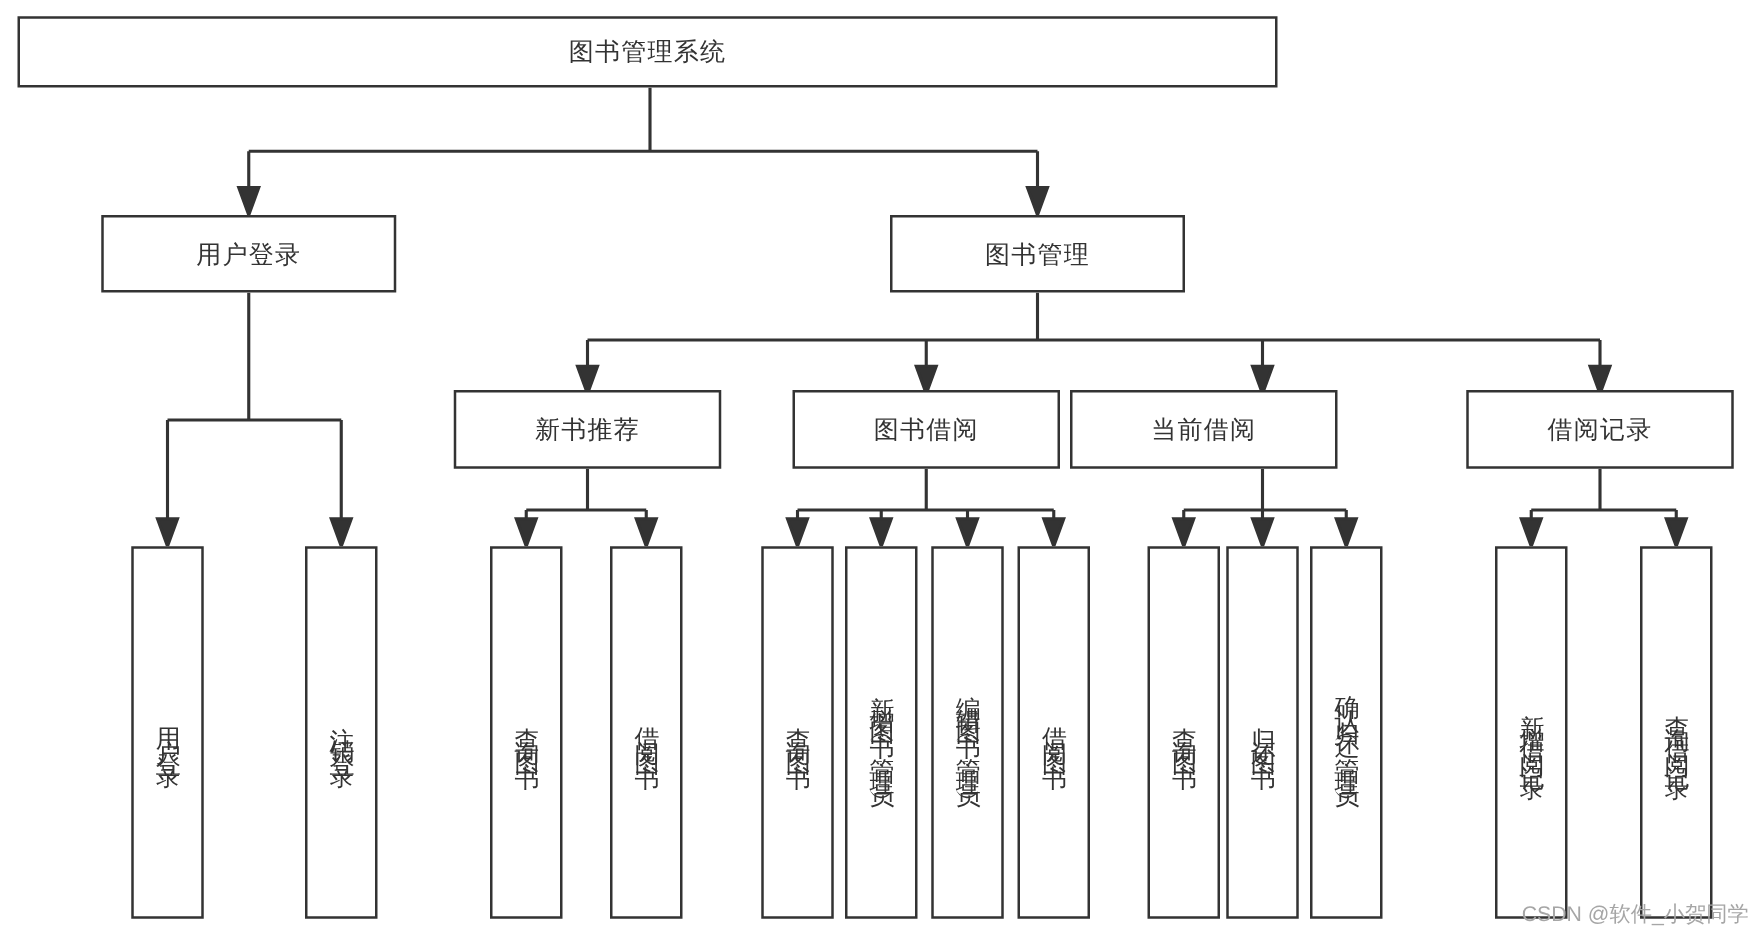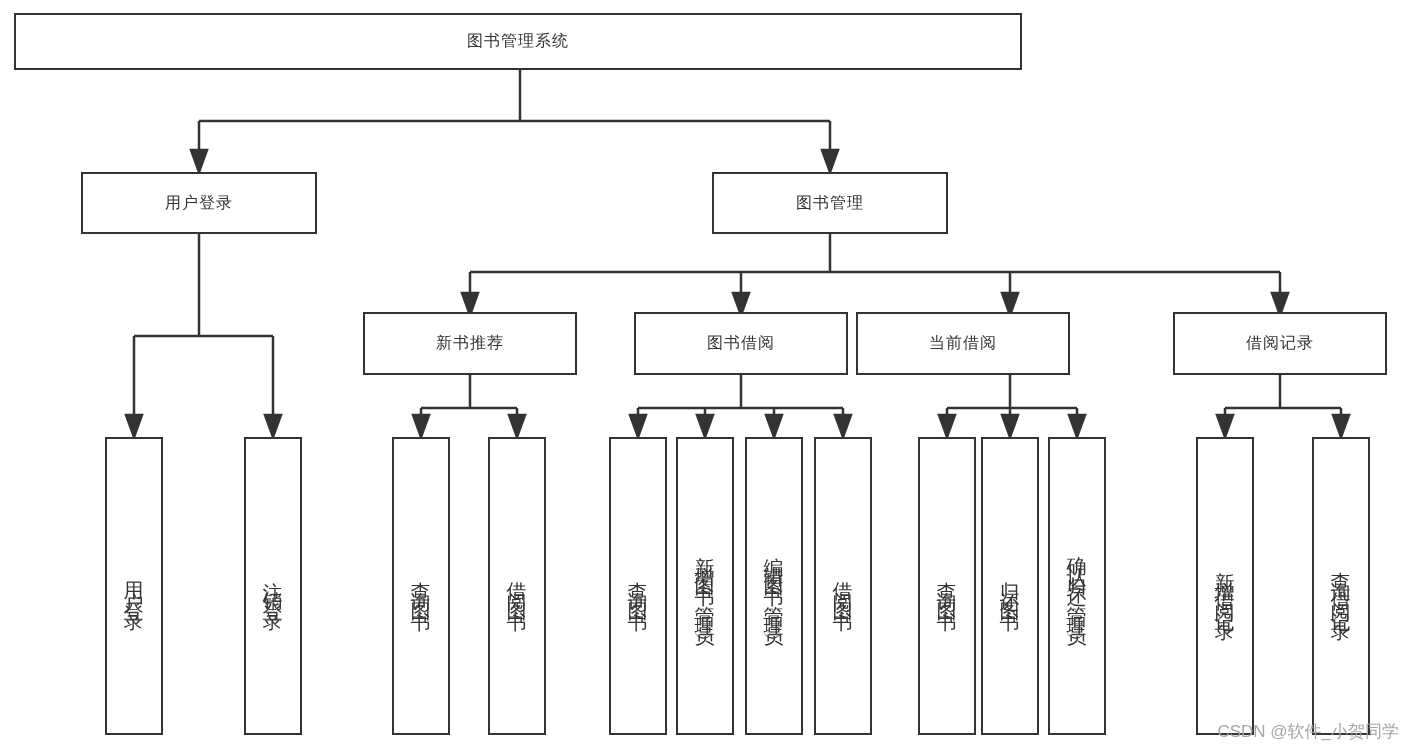--- a/index.html
+++ b/index.html
@@ -26,21 +26,21 @@
     box-sizing: border-box;
     border: 2.5px solid #333333;
     background: #ffffff;
     display: flex;
     align-items: center;
     justify-content: center;
     color: #333333;
     z-index: 2;
   }
   .node .hlabel {
-    font-size: 16px;
+    font-size: 20px;
     letter-spacing: 1px;
     white-space: nowrap;
   }
   .node .vlabel {
     writing-mode: vertical-rl;
     font-size: 20px;
     letter-spacing: 10px;
     line-height: 1;
     white-space: nowrap;
   }

